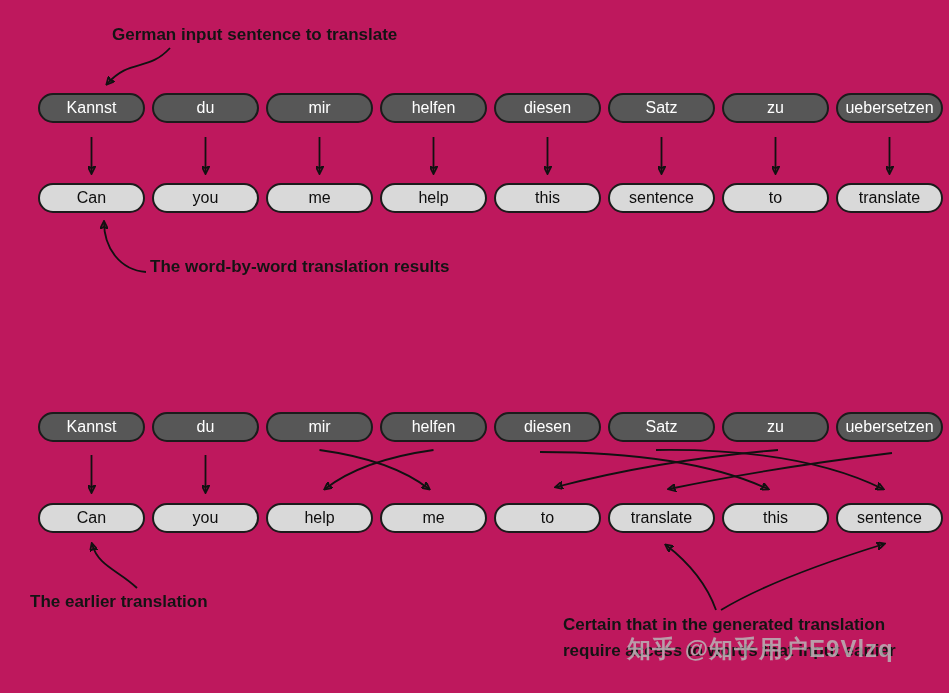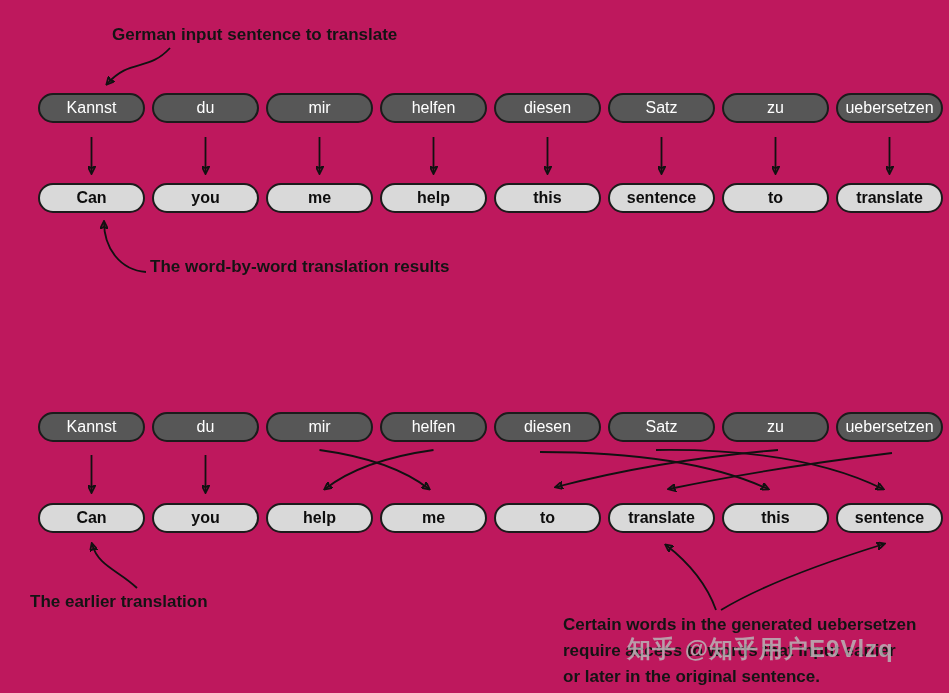--- a/index.html
+++ b/index.html
@@ -10,21 +10,21 @@
   .word-row {
     position:absolute; left:38px; width:905px;
     display:flex; gap:7px;
   }
   .word-box {
     flex:1 1 0; height:26px; line-height:26px;
     border:2px solid #1b1b1b; border-radius:15px;
     text-align:center; font-size:16px; white-space:nowrap; overflow:hidden;
   }
   .word-box.dark  { background:#575757; color:#ffffff; }
-  .word-box.light { background:#d9d9d9; color:#0d0d0d;font-weight:bold; }
+  .word-box.light { background:#d9d9d9; color:#0d0d0d; }
   .annotation {
     position:absolute; color:#141414; font-weight:bold;
     font-size:17px; line-height:26px; white-space:nowrap;
   }
   #arrow-layer { position:absolute; left:0; top:0; width:949px; height:693px; }
   #arrow-layer path, #arrow-layer line { fill:none; stroke:#111111; stroke-width:1.8px; }
   .watermark {
     position:absolute; left:627px; top:633px;
     font-size:24px; letter-spacing:1px; font-weight:bold;
     color:rgba(186,186,186,0.82); white-space:nowrap; z-index:5;
@@ -81,23 +81,22 @@
     <div class="word-box light">me</div>
     <div class="word-box light">to</div>
     <div class="word-box light">translate</div>
     <div class="word-box light">this</div>
     <div class="word-box light">sentence</div>
   </div>
 
   <div class="annotation" style="left:30px; top:589px;">The earlier translation</div>
 
   <div class="annotation" style="left:563px; top:612px;">
-    <div>Certain words in the generated uebersetzen</div>
+    <div>Certain that in the generated translation</div>
     <div>require access to words that input earlier</div>
-    <div>or later in the original sentence.</div>
   </div>
 
   <div class="watermark">知乎 @知乎用户E9Vlzq</div>
 
   <svg id="arrow-layer" viewBox="0 0 949 693" xmlns="http://www.w3.org/2000/svg">
     <defs>
       <marker id="ah" markerWidth="9" markerHeight="8" refX="7" refY="4" orient="auto" markerUnits="userSpaceOnUse">
         <path d="M0,0 L8,4 L0,8 L2.2,4 Z" fill="#111111" stroke="none"></path>
       </marker>
     </defs>

